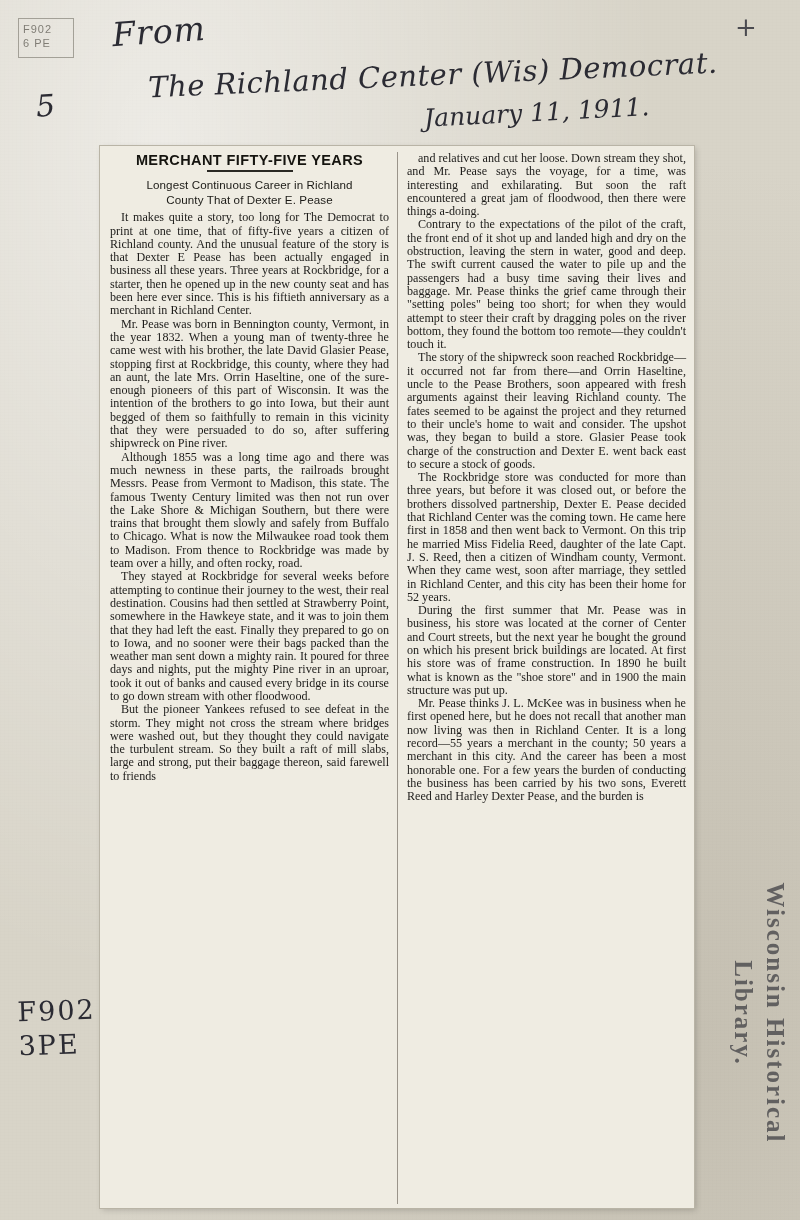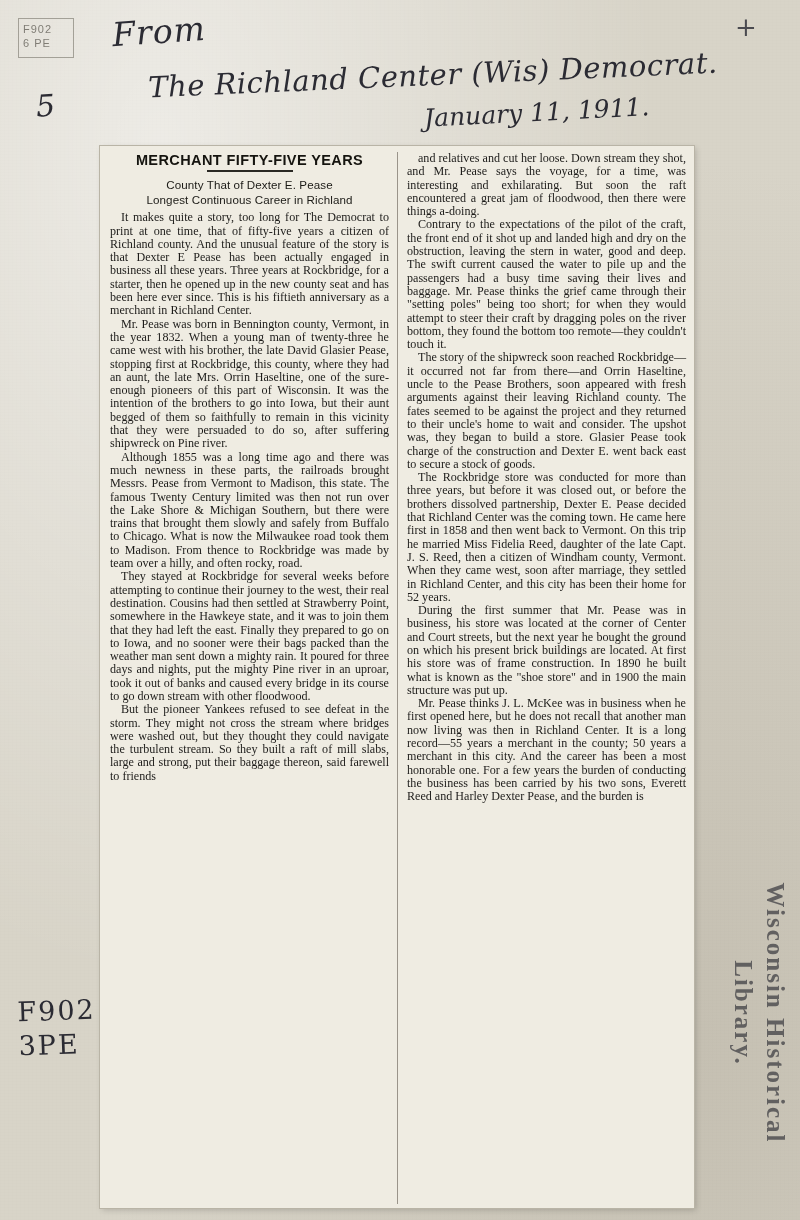--- a/index.html
+++ b/index.html
@@ -219,22 +219,22 @@
   <div id="library-stamp">
     <div class="st-inner">Wisconsin Historical Library.</div>
   </div>
 
   <div class="clipping">
     <div class="cols">
       <div class="col left">
         <div class="headline">MERCHANT FIFTY-FIVE YEARS</div>
         <div class="rule"></div>
         <div class="subhead">
+          <span>Longest Continuous Career in Richland</span>
           <span>County That of Dexter E. Pease</span>
-          <span>Longest Continuous Career in Richland</span>
         </div>
         <p>It makes quite a story, too long for The Democrat to print at one time, that of fifty-five years a citizen of Richland county. And the unusual feature of the story is that Dexter E Pease has been actually engaged in business all these years. Three years at Rockbridge, for a starter, then he opened up in the new county seat and has been here ever since. This is his fiftieth anniversary as a merchant in Richland Center.</p>
         <p>Mr. Pease was born in Bennington county, Vermont, in the year 1832. When a young man of twenty-three he came west with his brother, the late David Glasier Pease, stopping first at Rockbridge, this county, where they had an aunt, the late Mrs. Orrin Haseltine, one of the sure-enough pioneers of this part of Wisconsin. It was the intention of the brothers to go into Iowa, but their aunt begged of them so faithfully to remain in this vicinity that they were persuaded to do so, after suffering shipwreck on Pine river.</p>
         <p>Although 1855 was a long time ago and there was much newness in these parts, the railroads brought Messrs. Pease from Vermont to Madison, this state. The famous Twenty Century limited was then not run over the Lake Shore &amp; Michigan Southern, but there were trains that brought them slowly and safely from Buffalo to Chicago. What is now the Milwaukee road took them to Madison. From thence to Rockbridge was made by team over a hilly, and often rocky, road.</p>
         <p>They stayed at Rockbridge for several weeks before attempting to continue their journey to the west, their real destination. Cousins had then settled at Strawberry Point, somewhere in the Hawkeye state, and it was to join them that they had left the east. Finally they prepared to go on to Iowa, and no sooner were their bags packed than the weather man sent down a mighty rain. It poured for three days and nights, put the mighty Pine river in an uproar, took it out of banks and caused every bridge in its course to go down stream with other floodwood.</p>
         <p>But the pioneer Yankees refused to see defeat in the storm. They might not cross the stream where bridges were washed out, but they thought they could navigate the turbulent stream. So they built a raft of mill slabs, large and strong, put their baggage thereon, said farewell to friends</p>
       </div>
       <div class="col right">
         <p>and relatives and cut her loose. Down stream they shot, and Mr. Pease says the voyage, for a time, was interesting and exhilarating. But soon the raft encountered a great jam of floodwood, then there were things a-doing.</p>
         <p>Contrary to the expectations of the pilot of the craft, the front end of it shot up and landed high and dry on the obstruction, leaving the stern in water, good and deep. The swift current caused the water to pile up and the passengers had a busy time saving their lives and baggage. Mr. Pease thinks the grief came through their "setting poles" being too short; for when they would attempt to steer their craft by dragging poles on the river bottom, they found the bottom too remote—they couldn't touch it.</p>

